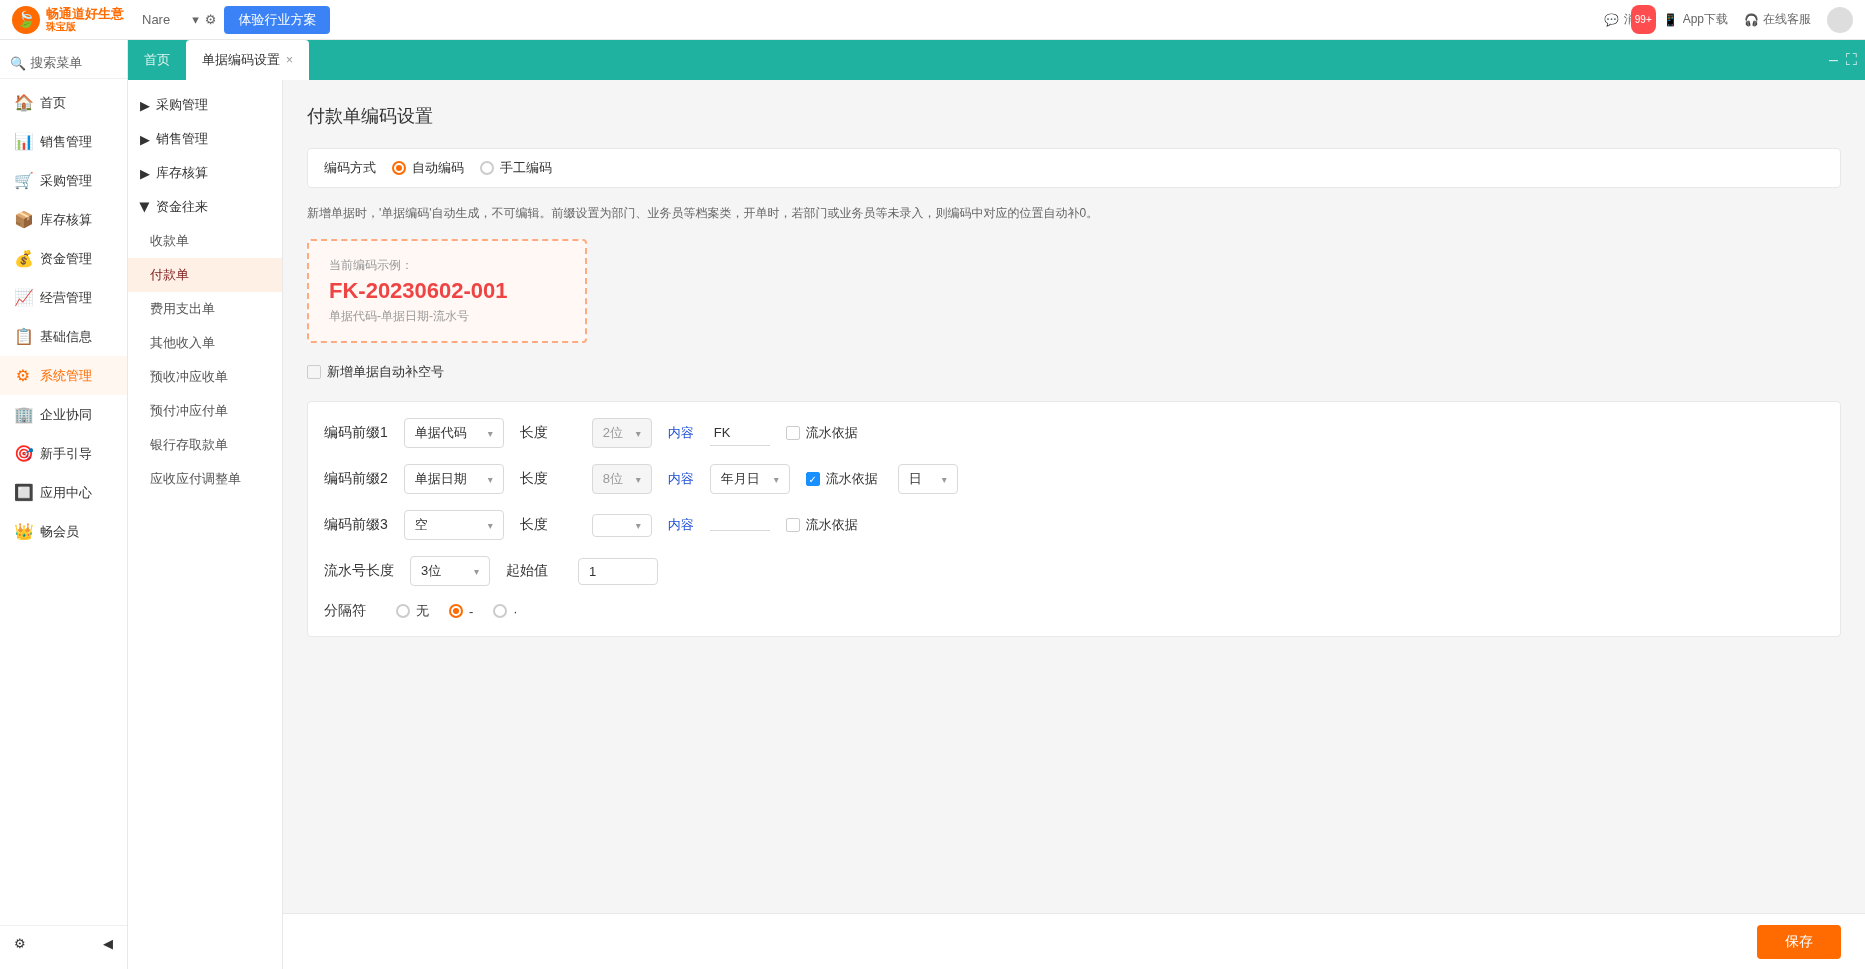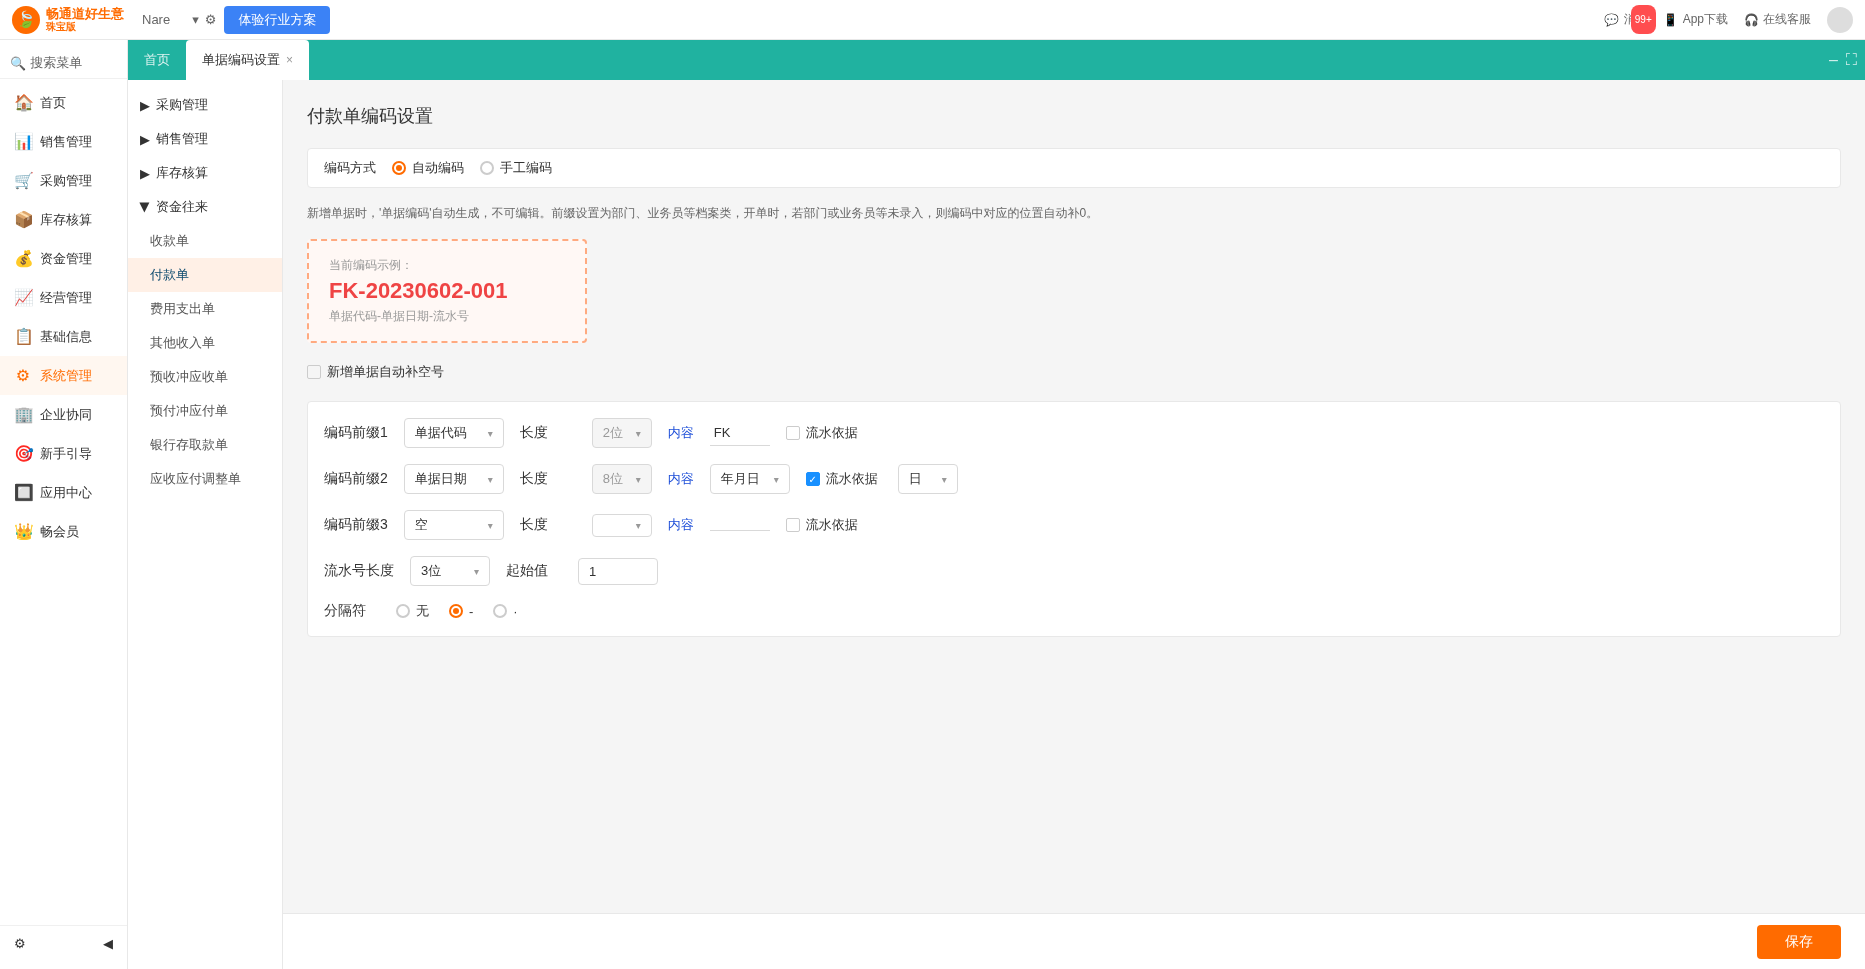--- a/index.html
+++ b/index.html
@@ -108,21 +108,21 @@
     }
     .sub-sidebar-group { }
     .sub-sidebar-group-title {
       display: flex; align-items: center; gap: 6px;
       padding: 8px 12px; color: #333; font-size: 13px; cursor: pointer;
     }
     .sub-sidebar-item {
       padding: 8px 12px 8px 22px;
       color: #555; font-size: 13px; cursor: pointer;
     }
-    .sub-sidebar-item.active { background: #fff0e6; color: #0c4a6e; font-weight: 500; }
+    .sub-sidebar-item.active { background: #fff0e6; color: #7f1d1d; font-weight: 500; }
     .arrow { display: inline-block; transition: transform 0.2s; }
     .arrow.down { transform: rotate(90deg); }
 
     
     .page-content {
       flex: 1;
       padding: 24px;
       overflow-y: auto;
       background: #f5f5f5;
     }

